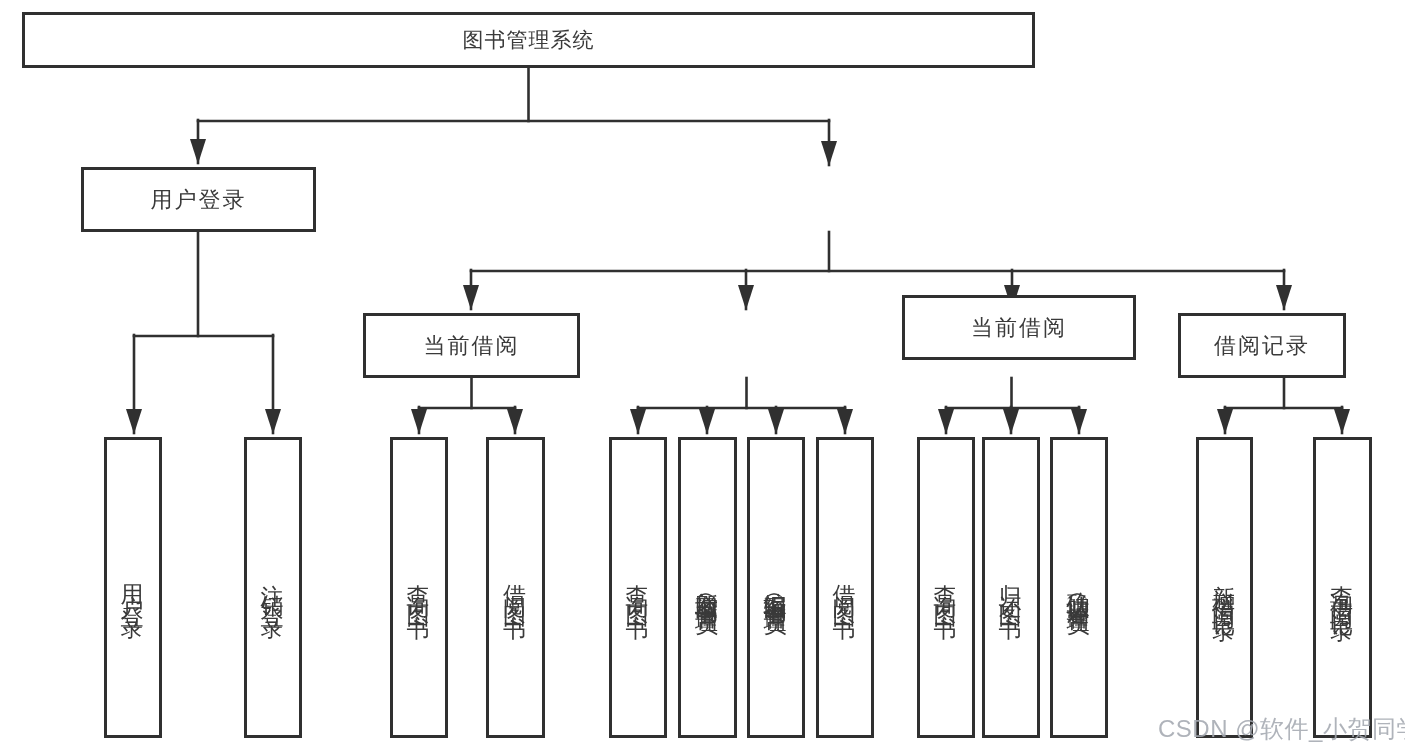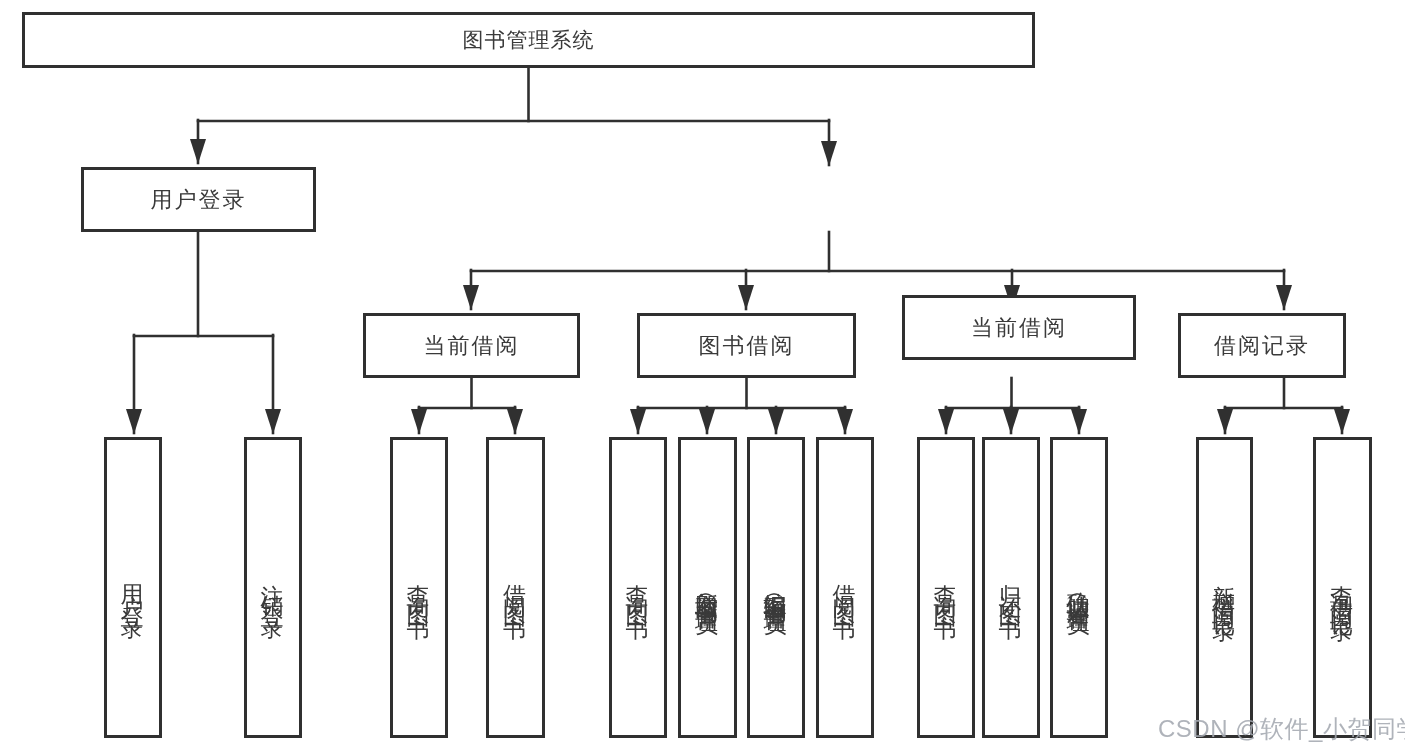--- a/index.html
+++ b/index.html
@@ -89,23 +89,20 @@
     <span>图书管理系统</span>
   </div>
 
   <div class="box h" style="left:81px;top:167px;width:235px;height:65px">
     <span>用户登录</span>
   </div>
 
   <div class="box h" style="left:363px;top:313px;width:217px;height:65px">
     <span>当前借阅</span>
   </div>
-  <div class="box h" style="left:637px;top:313px;width:219px;height:65px">
-    <span>图书借阅</span>
-  </div>
   <div class="box h" style="left:902px;top:295px;width:234px;height:65px">
     <span>当前借阅</span>
   </div>
   <div class="box h" style="left:1178px;top:313px;width:168px;height:65px">
     <span>借阅记录</span>
   </div>
 
   <div class="box v ls-a" style="left:104px;top:437px;width:58px;height:301px">
     <span>用户登录</span>
   </div>

